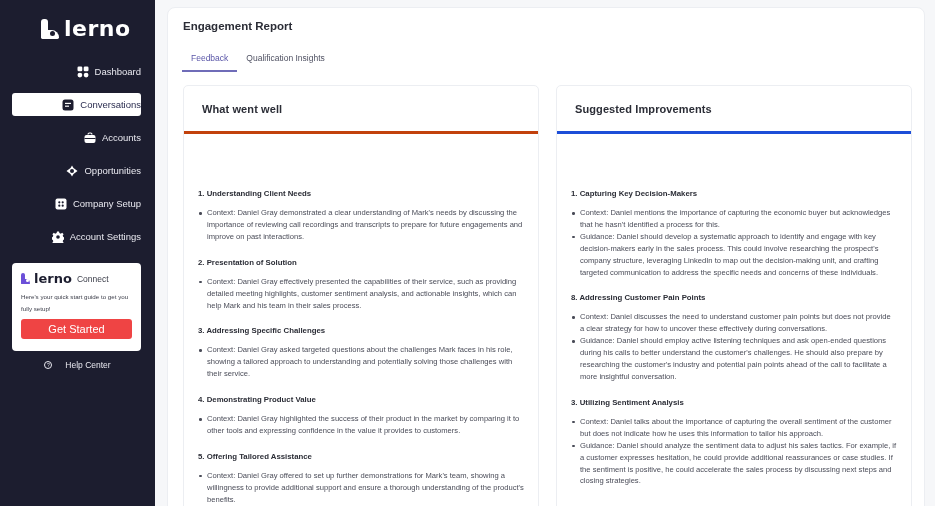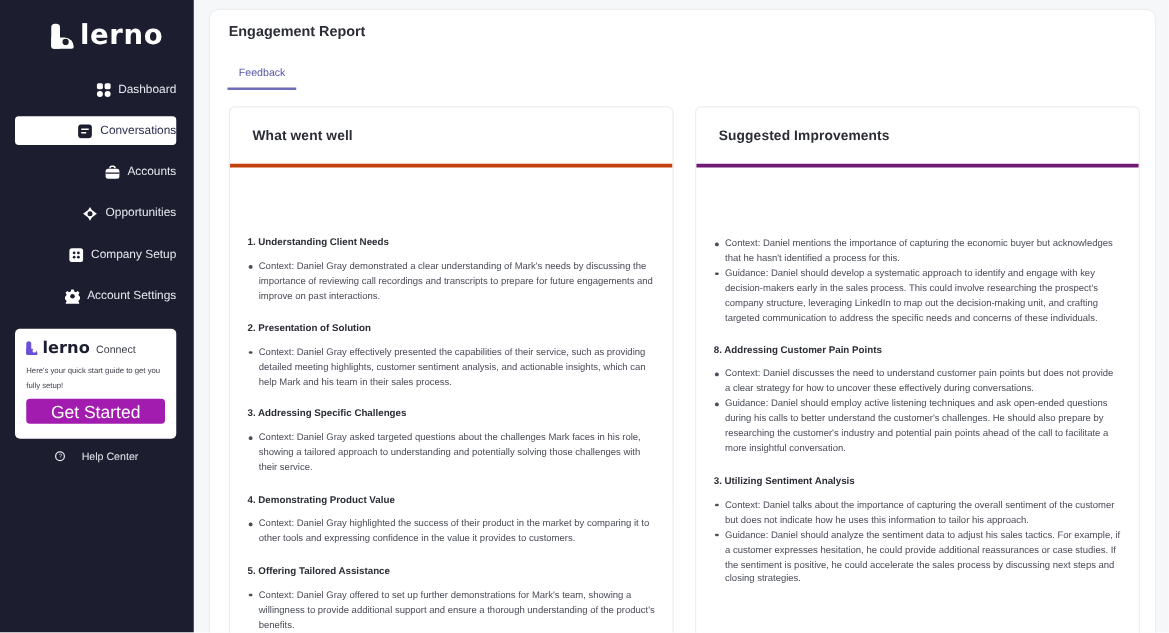--- a/index.html
+++ b/index.html
@@ -22,38 +22,38 @@
 
   .connect-card { position: absolute; left: 12px; top: 263px; width: 129px; height: 88px; background: #fff; border-radius: 4px; padding: 9px 9px; color: #2b2d36; }
   .connect-head { display: flex; align-items: center; gap: 3px; }
   .connect-logo-mark { position: relative; width: 10px; height: 11px; }
   .connect-logo-mark .bar { position: absolute; left: 0; top: 0; width: 4px; height: 11px; background: #6b4fd8; border-radius: 2px 2px 0 2px; }
   .connect-logo-mark .foot { position: absolute; left: 0; top: 6px; width: 9px; height: 5px; background: #6b4fd8; border-radius: 0 5px 1px 1px; }
   .connect-logo-mark .dot { position: absolute; left: 5px; top: 6px; width: 3px; height: 3px; background: #fff; border-radius: 50%; }
   .connect-brand { font-size: 13px; font-weight: 700; color: #1c1d2f; font-family: "DejaVu Sans", sans-serif; line-height: 13px; }
   .connect-suffix { font-size: 8.5px; color: #3a3c48; margin-left: 2px; }
   .connect-desc { margin-top: 6px; font-size: 6.2px; line-height: 12px; color: #3a3c48; }
-  .get-started { margin-top: 4px; width: 111px; height: 20px; background: #a21caf; color: #fff; font-size: 14px; border: none; border-radius: 3px; display: flex; align-items: center; justify-content: center; cursor: pointer; }
+  .get-started { margin-top: 4px; width: 111px; height: 20px; background: #ef4444; color: #fff; font-size: 11px; border: none; border-radius: 3px; display: flex; align-items: center; justify-content: center; cursor: pointer; }
   .help-center { position: absolute; left: 0; width: 155px; top: 360px; display: flex; align-items: center; justify-content: center; gap: 13px; font-size: 8.5px; color: #e9e9f0; cursor: pointer; }
   .help-icon { width: 8px; height: 8px; border: 1px solid #e9e9f0; border-radius: 50%; font-size: 5px; display: inline-flex; align-items: center; justify-content: center; }
 
   .main-card { position: absolute; left: 167px; top: 7px; width: 758px; height: 510px; background: #fff; border: 1px solid #eceef2; border-radius: 8px; }
   .page-title { position: absolute; left: 15px; top: 12px; font-size: 11.5px; font-weight: 700; color: #2b2d36; }
   .tabs { position: absolute; left: 14px; top: 42px; display: flex; }
   .tab { font-size: 8.5px; padding: 3px 9px 9px 9px; color: #505263; cursor: pointer; position: relative; }
   .tab.active { color: #5a56a8; }
   .tab.active::after { content: ""; position: absolute; left: 0; right: 0; bottom: 0; height: 2px; background: #6f6cb8; }
   .tab + .tab { margin-left: 0; }
 
   .panel { position: absolute; top: 77px; width: 356px; height: 440px; background: #fff; border: 1px solid #eceef2; border-radius: 5px; overflow: hidden; }
   .panel.left { left: 15px; }
   .panel.right { left: 388px; }
   .panel-head { height: 48px; padding-left: 18px; display: flex; align-items: center; font-size: 11px; font-weight: 700; color: #2b2d36; letter-spacing: 0.1px; }
   .panel.left .panel-head { border-bottom: 3px solid #c2410c; }
-  .panel.right .panel-head { border-bottom: 3px solid #701a75; }
+  .panel.right .panel-head { border-bottom: 3px solid #1d4ed8; }
   .panel-body { padding: 23px 14px 0 14px; margin-top: 32px; }
   .section { margin-bottom: 15px; }
   .section-title { font-size: 7.8px; font-weight: 700; color: #2b2d36; margin-bottom: 9px; }
   .section ul { list-style: none; }
   .section li { position: relative; padding-left: 9px; font-size: 7.6px; line-height: 11.9px; color: #4a4c58; }
   .section li::before { content: ""; position: absolute; left: 1px; top: 5px; width: 2.5px; height: 2.5px; border-radius: 50%; background: #4a4c58; }
 </style>
 </head>
 <body>
 
@@ -148,20 +148,21 @@
   <div class="help-center">
     <span class="help-icon">?</span>
     <span>Help Center</span>
   </div>
 </div>
 
 <div class="main-card">
   <div class="page-title">Engagement Report</div>
   <div class="tabs">
     <div class="tab active">Feedback</div>
+    <div class="tab">Qualification Insights</div>
   </div>
 
   <div class="panel left">
     <div class="panel-head">What went well</div>
     <div class="panel-body">
       <div class="section">
         <div class="section-title">1. Understanding Client Needs</div>
         <ul>
             <li>Context: Daniel Gray demonstrated a clear understanding of Mark's needs by discussing the importance of reviewing call recordings and transcripts to prepare for future engagements and improve on past interactions.</li>
           </ul>
@@ -190,20 +191,21 @@
             <li>Context: Daniel Gray offered to set up further demonstrations for Mark's team, showing a willingness to provide additional support and ensure a thorough understanding of the product's benefits.</li>
           </ul>
       </div>
     </div>
   </div>
 
   <div class="panel right">
     <div class="panel-head">Suggested Improvements</div>
     <div class="panel-body">
       <div class="section">
+        <div class="section-title">1. Capturing Key Decision-Makers</div>
         <ul>
           <li>Context: Daniel mentions the importance of capturing the economic buyer but acknowledges that he hasn't identified a process for this.</li>
           <li>Guidance: Daniel should develop a systematic approach to identify and engage with key decision-makers early in the sales process. This could involve researching the prospect's company structure, leveraging LinkedIn to map out the decision-making unit, and crafting targeted communication to address the specific needs and concerns of these individuals.</li>
         </ul>
       </div>
       <div class="section">
         <div class="section-title">8. Addressing Customer Pain Points</div>
         <ul>
           <li>Context: Daniel discusses the need to understand customer pain points but does not provide a clear strategy for how to uncover these effectively during conversations.</li>
           <li>Guidance: Daniel should employ active listening techniques and ask open-ended questions during his calls to better understand the customer's challenges. He should also prepare by researching the customer's industry and potential pain points ahead of the call to facilitate a more insightful conversation.</li>

